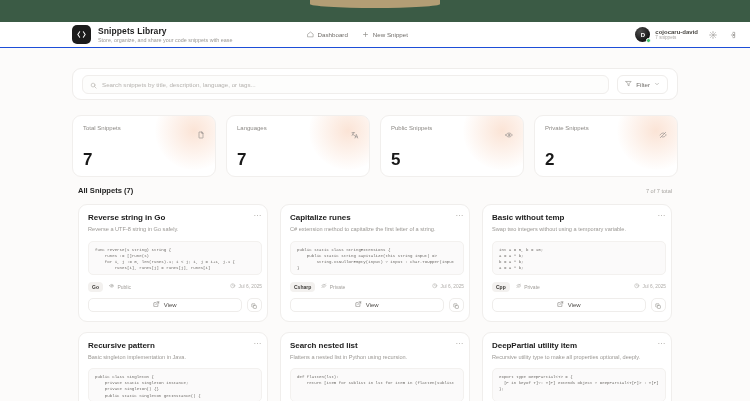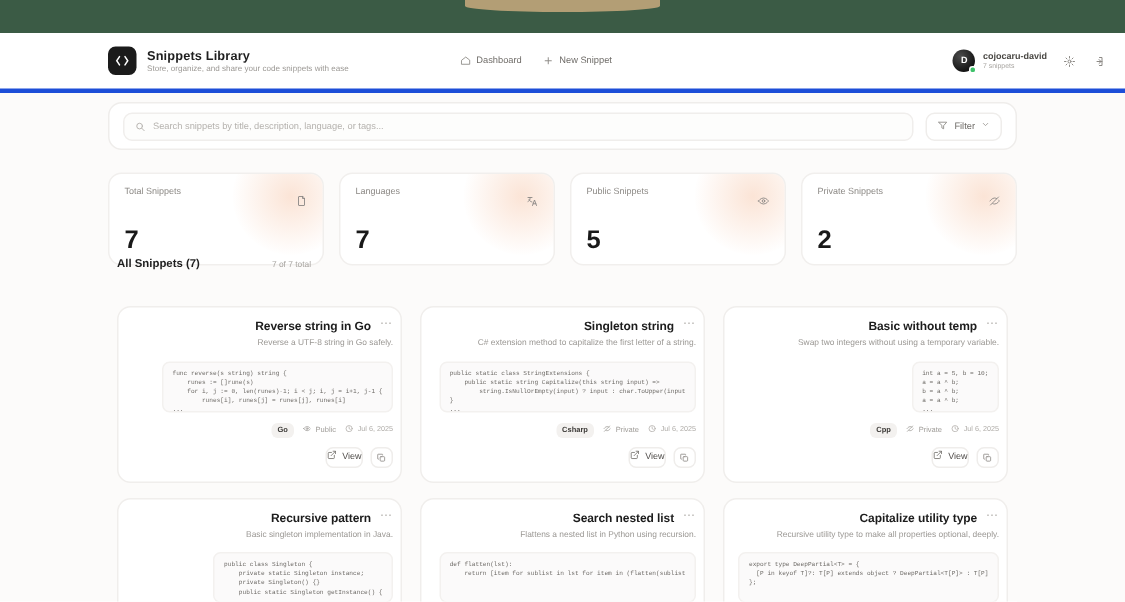--- a/index.html
+++ b/index.html
@@ -23,23 +23,23 @@
   }
 
   
   .page {
     position: absolute; top: 22px; left: 0; width: 750px; height: 379px;
     background: #fcfbfa;
   }
 
   
   .header {
-    position: absolute; top: 0; left: 0; width: 750px; height: 40px;
+    position: absolute; top: 0; left: 0; width: 750px; height: 26px;
     background: #ffffff;
-    border-bottom: 3px solid #1d4ed8;
+    border-bottom: 1px solid #1d4ed8;
     display: flex; align-items: center;
   }
   .brand { display: flex; align-items: center; gap: 7px; margin-left: 72px; }
   .brand-logo {
     width: 19px; height: 19px; border-radius: 5px;
     background: #1b1b1b; color: #fff;
     display: flex; align-items: center; justify-content: center;
     font-size: 10px; line-height: 1;
   }
   .brand-text { display: flex; flex-direction: column; gap: 1px; }
@@ -117,35 +117,35 @@
   .stat-label { font-size: 6px; color: #8c8985; }
   .stat-icon { color: #8a8784; }
   .stat-value {
     position: relative; z-index: 2;
     margin-top: 8px; font-size: 17px; font-weight: 700; color: #191919;
     letter-spacing: -.4px; line-height: 1;
   }
 
   
   .section-head {
-    position: absolute; top: 149px; left: 78px; width: 594px;
-    display: flex; align-items: baseline;  gap: 48px;
+    position: absolute; top: 164px; left: 78px; width: 594px;
+    display: flex; align-items: baseline; justify-content: space-between; gap: 48px;
   }
   .section-title { font-size: 7.6px; font-weight: 700; color: #1f1f1f; }
   .section-count { font-size: 5.6px; color: #a8a5a1; }
 
   
   .grid {
     position: absolute; top: 182px; left: 78px; width: 594px;
     display: grid; grid-template-columns: repeat(3, 1fr); gap: 10px 12px;
   }
   .card {
     background: #ffffff; border: 1px solid #f0eeec; border-radius: 9px;
     padding: 8px 5px 9px 9px;
-    display: flex; flex-direction: column; align-items: flex-end;
+    display: flex; flex-direction: column;
   }
   .card-head { display: flex; align-items: flex-start; justify-content: space-between; gap: 6px; }
   .card-title { font-size: 8px; font-weight: 700; color: #1c1c1c; letter-spacing: -.05px; }
   .card-menu { color: #b2afab; font-size: 8px; line-height: 6px; cursor: pointer; letter-spacing: .6px; }
   .card-desc { margin-top: 4px; font-size: 5.6px; color: #9b9894; line-height: 1.35; }
   .code {
     margin-top: 7px;
     background: #fbfafa; border: 1px solid #f3f1ef; border-radius: 5px;
     padding: 5px 6px; overflow: hidden;
     font-family: "Liberation Mono", monospace;
@@ -382,21 +382,21 @@
               <rect x="9" y="9" width="11" height="11" rx="2"></rect>
                 <path d="M5 15 H4 a1 1 0 0 1 -1 -1 V4 a1 1 0 0 1 1 -1 h10 a1 1 0 0 1 1 1 v1"></path>
             </svg>
           </span>
         </div>
       </div>
     </div>
 
     <div class="card">
       <div class="card-head">
-        <div class="card-title">Singleton string</div>
+        <div class="card-title">Capitalize runes</div>
         <div class="card-menu">⋯</div>
       </div>
       <div class="card-desc">C# extension method to capitalize the first letter of a string.</div>
       <div class="code">public static class StringExtensions {
     public static string Capitalize(this string input) =&gt;
         string.IsNullOrEmpty(input) ? input : char.ToUpper(input
 }
 ...</div>
       <div class="card-meta">
         <div class="lang-tag">Csharp</div>
@@ -518,21 +518,21 @@
       </div>
       <div class="card-desc">Flattens a nested list in Python using recursion.</div>
       <div class="code">def flatten(lst):
     return [item for sublist in lst for item in (flatten(sublist
 </div>
 
     </div>
 
     <div class="card">
       <div class="card-head">
-        <div class="card-title">Capitalize utility type</div>
+        <div class="card-title">DeepPartial utility item</div>
         <div class="card-menu">⋯</div>
       </div>
       <div class="card-desc">Recursive utility type to make all properties optional, deeply.</div>
       <div class="code">export type DeepPartial&lt;T&gt; = {
   [P in keyof T]?: T[P] extends object ? DeepPartial&lt;T[P]&gt; : T[P]
 };</div>
 
     </div>
 
   </div>

